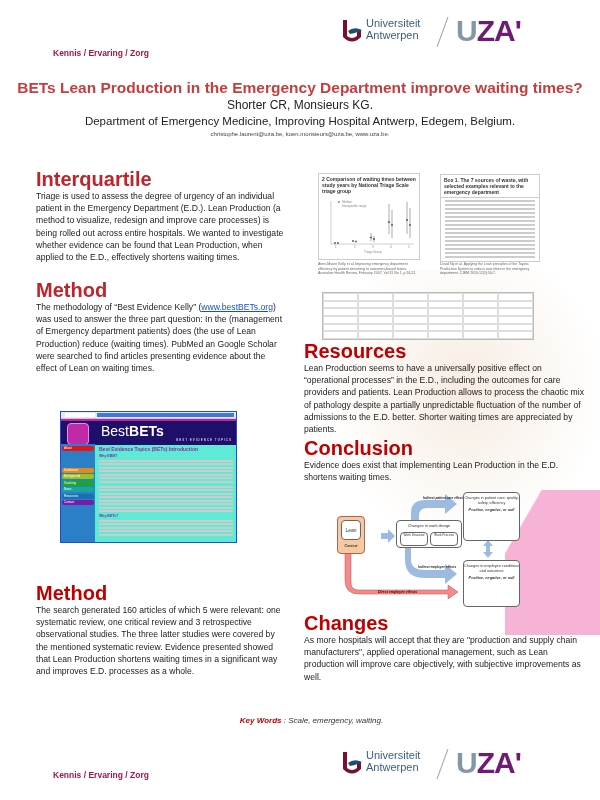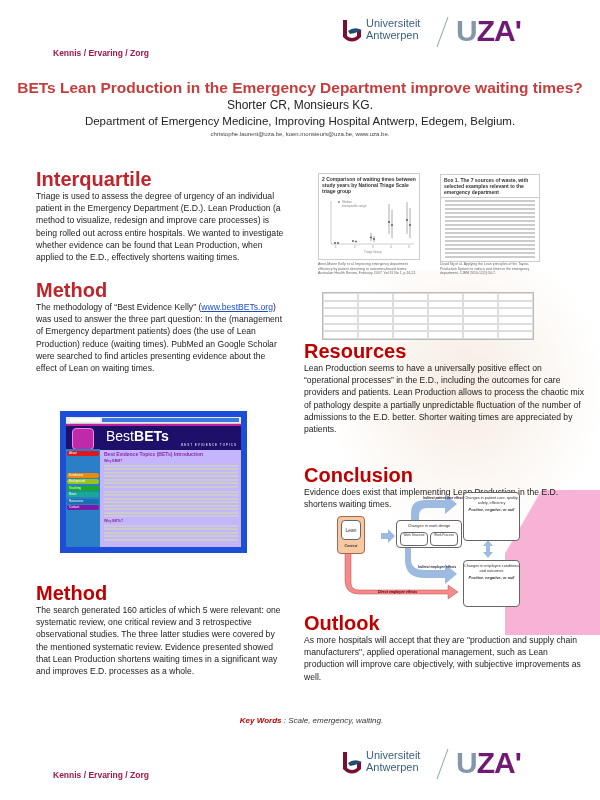--- a/index.html
+++ b/index.html
@@ -32,21 +32,21 @@
   .pink-z { position:absolute; left:505px; top:490px; width:95px; height:145px;
     background: linear-gradient(120deg, rgba(255,255,255,0) 20%, #f7b3d6 21%); }
   .fig-box { position:absolute; background:#fff; border:1px solid #ccc; }
   .fig-box .ft { font-size:5px; font-weight:bold; color:#333; padding:2px 3px; line-height:6px; }
   .fig-box .line { height:2px; background:#ccc; margin:2px 4px; }
   .caption { position:absolute; font-size:3.5px; line-height:4.5px; color:#666; }
   .tbl { position:absolute; left:322px; top:292px; width:210px; height:46px; border:1px solid #bbb; background:#fff;
     display:grid; grid-template-columns: repeat(6, 1fr); grid-template-rows: repeat(6,1fr); }
   .tbl div { border:0.5px solid #ddd; font-size:2.5px; color:#777; overflow:hidden; }
   
-  .bb { position:absolute; left:60px; top:411px; width:175px; height:130px; background:#c4b5fd; border:6px solid #1d4ed8; }
+  .bb { position:absolute; left:60px; top:411px; width:175px; height:130px; background:#5eead4; border:1px solid #1d4ed8; }
   .bb .chrome { height:6px; background:#e8e8ee; border-bottom:1px solid #ccc; position:relative; }
   .bb .chrome .tab { position:absolute; left:4px; top:1px; width:30px; height:4px; background:#fff; }
   .bb .chrome .blue { position:absolute; left:36px; top:1px; right:2px; height:4px; background:#3b7be0; }
   .bb .purplebar { height:2px; background:#c020a0; }
   .bb .banner { height:24px; background:#1d0f6a; position:relative; }
   .bb .banner .icon { position:absolute; left:6px; top:2px; width:20px; height:20px; border-radius:4px; background:#c02aa8; border:1px solid #e8e; }
   .bb .banner .name { position:absolute; left:40px; top:2px; color:#fff; font-size:14px; }
   .bb .banner .name b { font-weight:bold; }
   .bb .banner .sub { position:absolute; right:4px; bottom:3px; color:#fff; font-size:3px; letter-spacing:1px; }
   .bb .side { position:absolute; left:0; top:32px; width:34px; bottom:0; background:#2b7fc6; }
@@ -242,21 +242,21 @@
     <div></div>
     <div></div>
     <div></div>
 </div>
 
 <div class="abs" style="left:304px; top:340px; width:285px;">
   <h2 class="red2">Resources</h2>
   <div class="para">Lean Production seems to have a universally positive effect on “operational processes” in the E.D., including the outcomes for care providers and patients. Lean Production allows to process the chaotic mix of pathology despite a partially unpredictable fluctuation of the number of admissions to the E.D. better. Shorter waiting times are appreciated by patients.</div>
 </div>
 
-<div class="abs" style="left:304px; top:437px; width:285px;margin-top:27px;">
+<div class="abs" style="left:304px; top:437px; width:285px;">
   <h2 class="red2">Conclusion</h2>
   <div class="para">Evidence does exist that implementing Lean Production in the E.D. shortens waiting times.</div>
 </div>
 
 <div class="diag">
   <svg width="215" height="115" viewBox="0 0 215 115" style="position:absolute;left:0;top:0">
     <path d="M18 60 L18 95 Q18 102 26 102 L115 102 L115 97 L125 104 L115 111 L115 106 L26 106 Q12 106 12 92 L12 60 Z" fill="#f28b8b" stroke="#c44" stroke-width="0.5"></path>
     <path d="M48 45 L55 45 L55 41 L62 48 L55 55 L55 51 L48 51 Z" fill="#9dbbe0"></path>
     <path d="M78 38 L78 25 Q78 12 92 12 L112 12 L112 6 L124 16 L112 26 L112 20 L94 20 Q86 20 86 28 L86 38 Z" fill="#9dbbe0"></path>
     <path d="M78 60 L78 72 Q78 82 92 82 L112 82 L112 76 L124 86 L112 96 L112 90 L92 90 Q72 90 72 72 L72 60 Z" fill="#9dbbe0"></path>
@@ -278,21 +278,21 @@
     <div>Changes in patient care: quality, safety, efficiency</div>
     <div style="font-style:italic; font-weight:bold; margin-top:2px;">Positive, negative, or null</div>
   </div>
   <div class="dbox" style="left:130px; top:72px; width:55px; height:42px; font-size:3.8px; line-height:5px; padding-top:3px;">
     <div>Changes in employee conditions and outcomes</div>
     <div style="font-style:italic; font-weight:bold; margin-top:2px;">Positive, negative, or null</div>
   </div>
 </div>
 
 <div class="abs" style="left:304px; top:612px; width:285px;">
-  <h2 class="red2">Outlook</h2>
+  <h2 class="red2">Changes</h2>
   <div class="para">As more hospitals will accept that they are "production and supply chain manufacturers", applied operational management, such as Lean production will improve care objectively, with subjective improvements as well.</div>
 </div>
 
 <div class="abs keywords"><b>Key Words</b><span> : Scale, emergency, waiting.</span></div>
 
 <div class="abs tagline" style="left:40px; top:770px;">Kennis / Ervaring / Zorg</div>
 <div class="logo" style="left:342px; top:748px; width:240px; height:36px;">
   <svg class="ua-mark" viewBox="0 0 20 26">
     <path d="M1 2 L5 2 L5 18 Q10 22 15 18 L15 12 L19 12 L19 19 Q10 28 1 19 Z" fill="#7a1030"></path>
     <path d="M6 13 Q12 8 20 12 Q14 15 8 16 Z" fill="#1f4e6e"></path>

